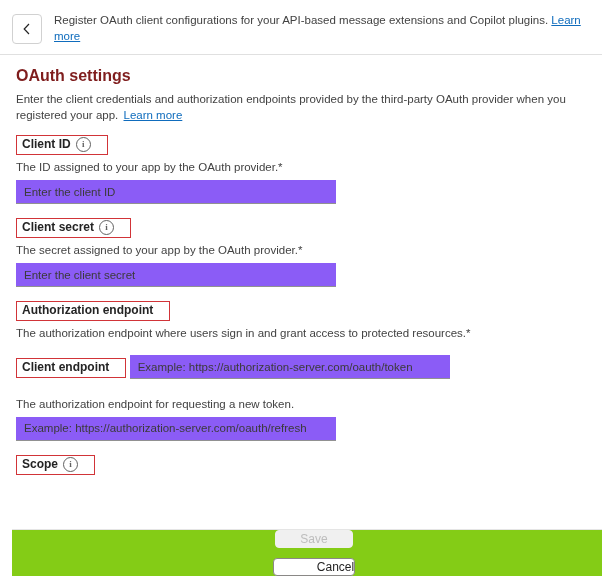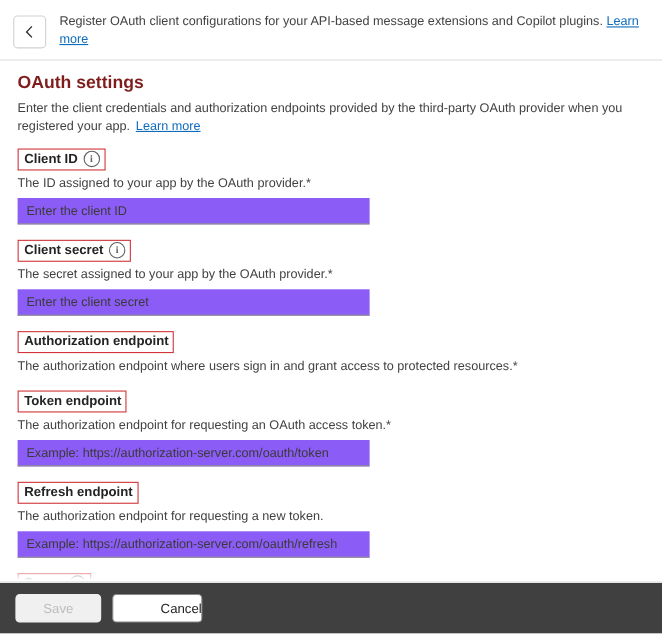--- a/index.html
+++ b/index.html
@@ -91,21 +91,21 @@
   .section-desc .link { margin-left: 2px; }
 
   .field {
     margin-bottom: 14px;
   }
   .field-label-row {
     display: inline-flex;
     align-items: center;
     gap: 5px;
     border: 1.5px solid #d13438;
-    padding: 1px 4px 2px 5px;
+    padding: 1px 16px 2px 5px;
     margin-bottom: 5px;
   }
   .field-label {
     font-size: 12px;
     font-weight: bold;
     color: #242424;
     line-height: 15px;
   }
   .info-icon {
     width: 13px;
@@ -141,30 +141,31 @@
     color: #242424;
     outline: none;
   }
   .text-input::placeholder {
     color: #3b3a39;
   }
 
   
   .footer {
     position: absolute;
-    left: 0;
+    left: 12px;
     right: 0;
     bottom: 0;
     height: 46px;
-    background: #404040;
+    background: #84cc16;
     border-top: 1px solid #e5e5e5;
     display: flex;
     align-items: center;
     padding-left: 14px;
     gap: 10px;
+    flex-direction: column;
   }
   .btn {
     height: 26px;
     min-width: 78px;
     border-radius: 4px;
     font-family: "Liberation Sans", sans-serif;
     font-size: 12px;
     display: inline-flex;
     align-items: center;
     justify-content: center;
@@ -246,30 +247,26 @@
 
     <div class="field">
       <div class="field-label-row">
         <span class="field-label">Authorization endpoint</span>
       </div>
       <div class="field-hint">The authorization endpoint where users sign in and grant access to protected resources.*</div>
     </div>
 
     <div class="field">
       <div class="field-label-row">
-        <span class="field-label">Token endpoint</span>
-      </div>
-      <div class="field-hint">The authorization endpoint for requesting an OAuth access token.*</div>
+        <span class="field-label">Client endpoint</span>
+      </div>
       <input class="text-input" type="text" placeholder="Example: https://authorization-server.com/oauth/token" style="">
     </div>
 
     <div class="field">
-      <div class="field-label-row">
-        <span class="field-label">Refresh endpoint</span>
-      </div>
       <div class="field-hint">The authorization endpoint for requesting a new token.</div>
       <input class="text-input" type="text" placeholder="Example: https://authorization-server.com/oauth/refresh" style="">
     </div>
 
     <div class="field">
       <div class="field-label-row">
         <span class="field-label">Scope</span>
         <span class="info-icon">i</span>
       </div>
       

